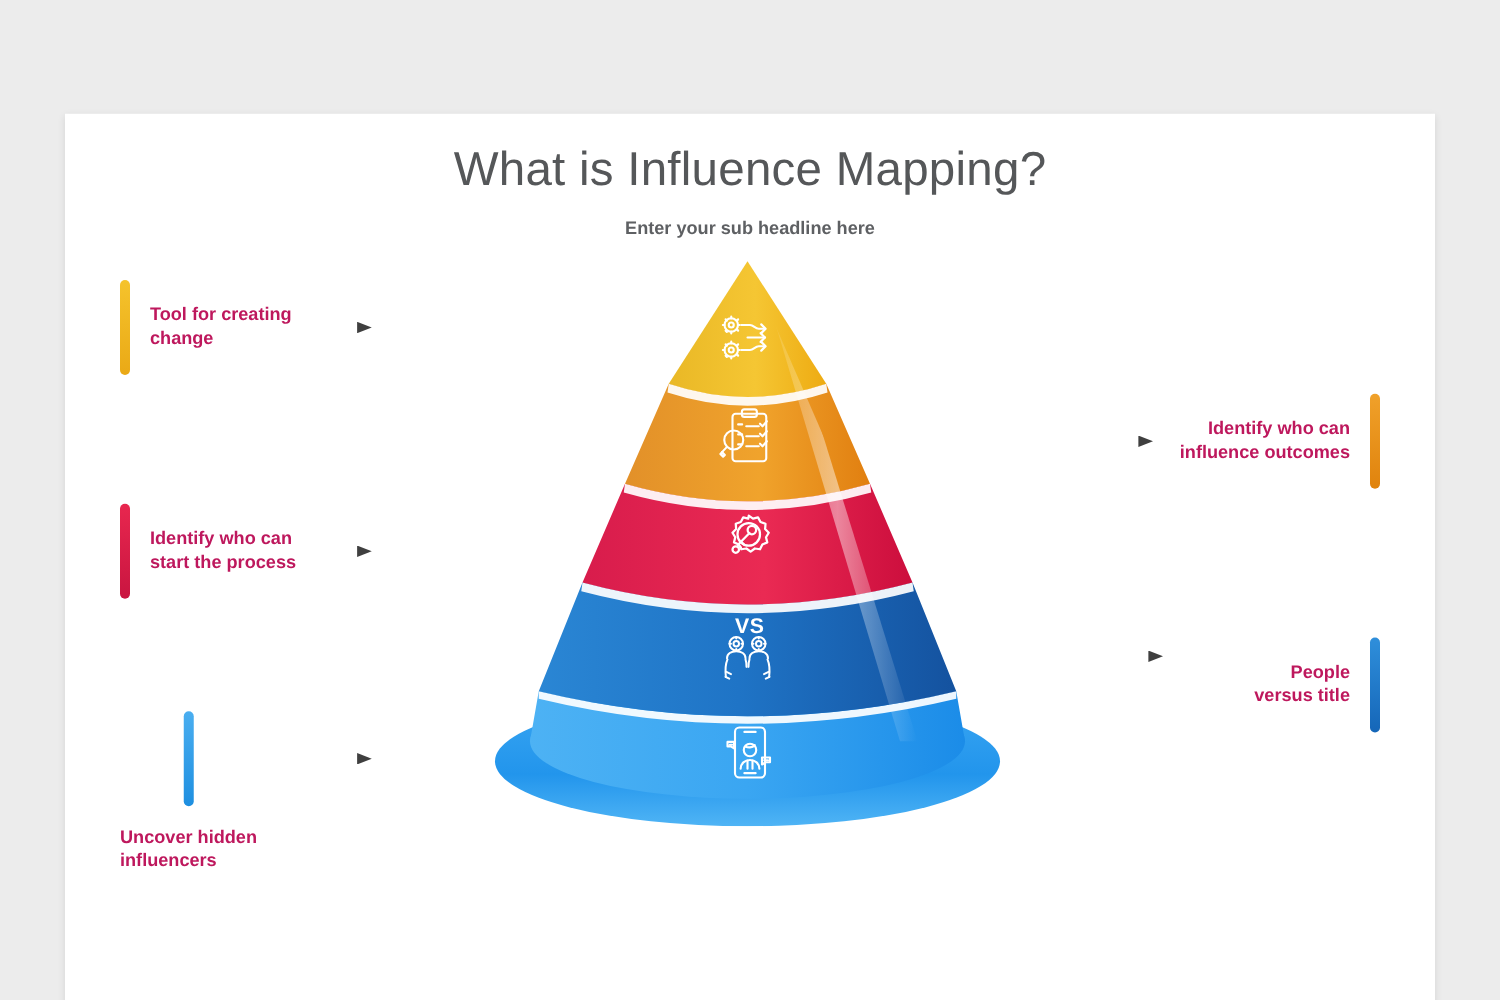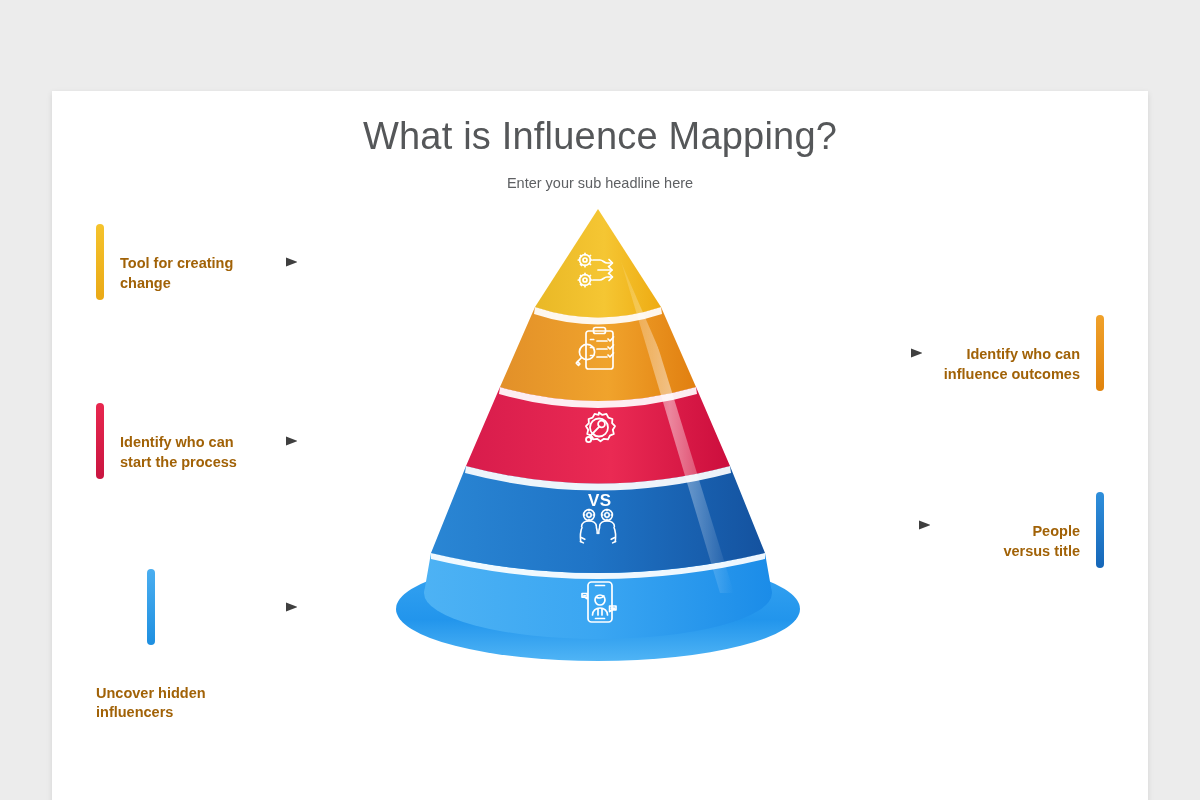--- a/index.html
+++ b/index.html
@@ -33,21 +33,21 @@
   .slide-title {
     font-size: 38px;
     font-weight: 400;
     color: #555759;
     letter-spacing: 0.2px;
     line-height: 1.15;
     margin: 0;
   }
   .slide-subtitle {
     font-size: 14.5px;
-    font-weight: 400;
+    font-weight: 700;
     color: #5e6063;
     margin-top: 16px;
   }
 
   
   .callout {
     position: absolute;
     display: flex;
     align-items: center;
     gap: 16px;
@@ -56,24 +56,23 @@
 
   .accent-bar {
     width: 8px;
     height: 76px;
     border-radius: 5px;
     flex: none;
   }
   .callout-text {
     font-size: 14.5px;
     font-weight: bold;
-    color: #a16207;
+    color: #be185d;
     line-height: 1.33;
     white-space: pre-line;
-    margin-top: 23px;
   }
   .callout.right .callout-text { text-align: right; }
 
   
   .connector { position: absolute; }
 
   
   #cone-wrap {
     position: absolute;
     left: 296px;
@@ -291,19 +290,19 @@
     <div class="callout-text">Uncover hidden
 influencers</div>
   </div>
 
   <div class="callout right" style="right:44px; top:224px;">
     <div class="accent-bar" style="background:linear-gradient(180deg,#f0a12a,#e0830d);"></div>
     <div class="callout-text">Identify who can
 influence outcomes</div>
   </div>
 
-  <div class="callout right" style="right:44px; top:401px;">
+  <div class="callout right" style="right:44px; top:419px;">
     <div class="accent-bar" style="background:linear-gradient(180deg,#2f8fdb,#1566b8);"></div>
     <div class="callout-text">People
 versus title</div>
   </div>
 
 </div>
 
 </body></html>

